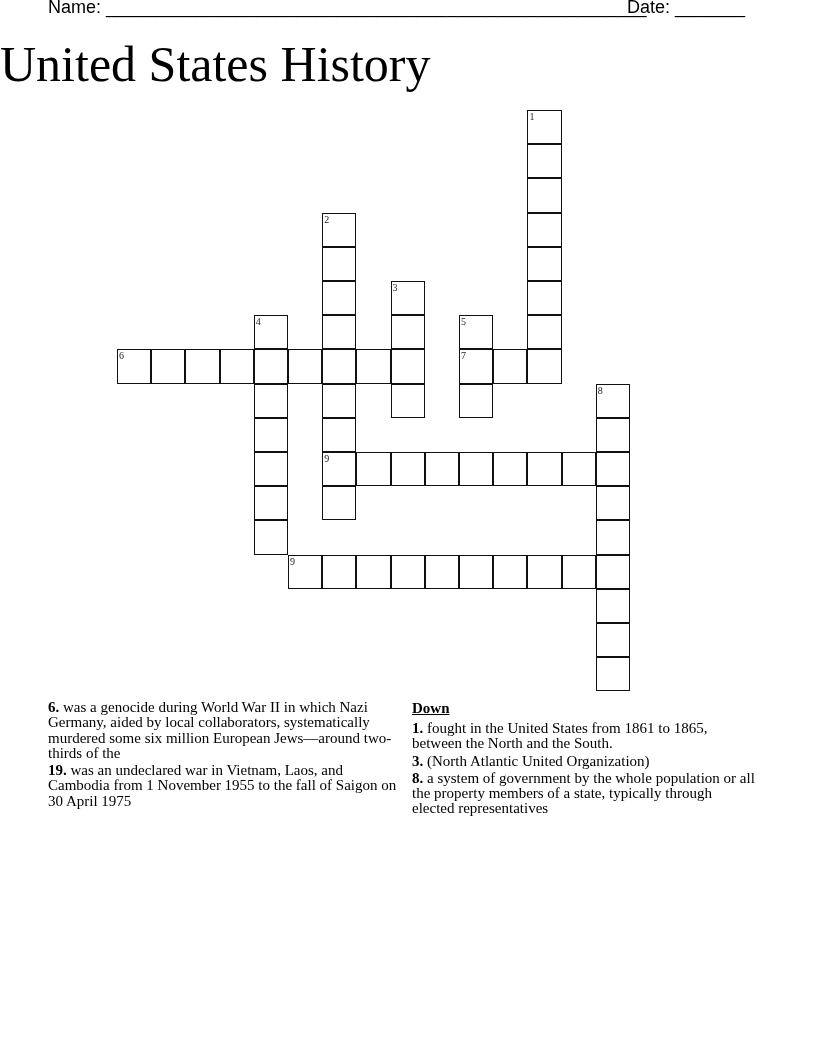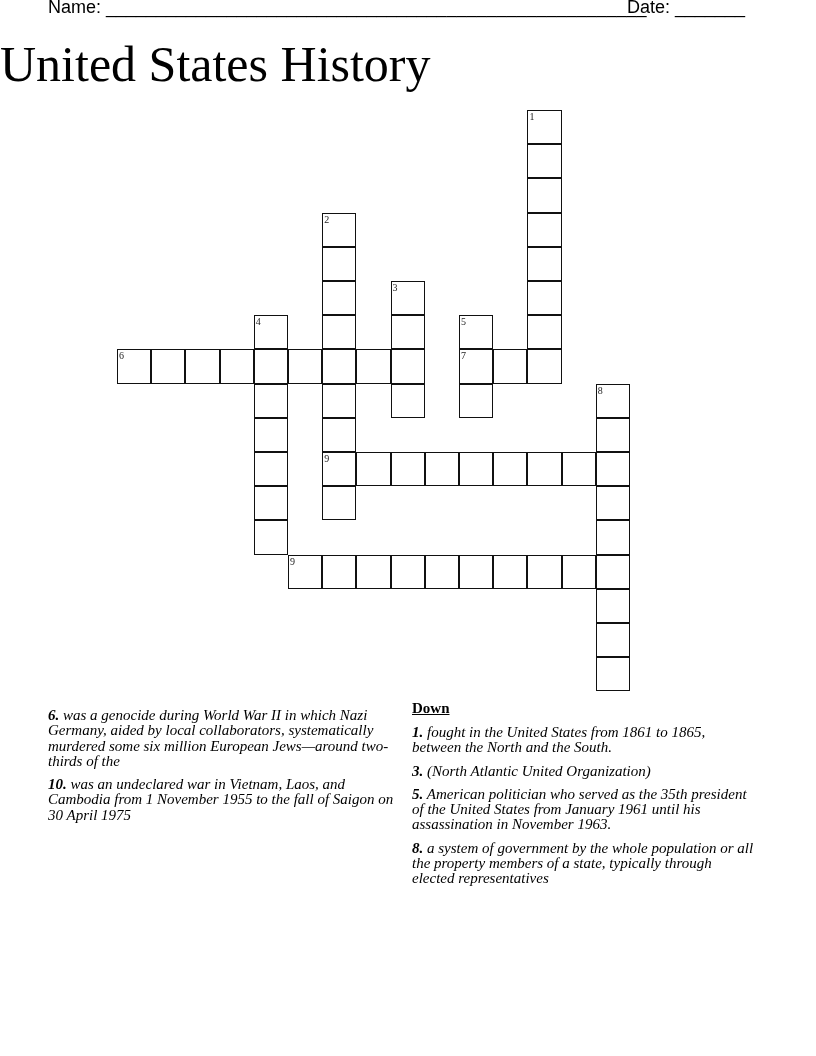--- a/index.html
+++ b/index.html
@@ -25,21 +25,21 @@
   .clues {
     position: absolute; top: 700px;
     font-family: "Liberation Serif", serif; font-size: 15px; line-height: 15.3px;
   }
   .clues.across { left: 48px; width: 360px; }
   .clues.down { left: 412px; width: 345px; }
   .clues h3 {
     margin: 0 0 4px 0; font-size: 15px; font-weight: bold; text-decoration: underline;
     line-height: 17px;
   }
-  .clue { margin: 8px 0 2px 0; font-style: italic; }
+  .clue { margin: 0 0 2px 0; }
   .clue b { font-weight: bold; }
 </style>
 </head>
 <body>
 
 <div class="header-line">
   <span>Name: ______________________________________________________</span>
   <span class="date">Date: _______</span>
 </div>
 
@@ -126,22 +126,21 @@
     <div class="cell" style="left: 390.6px; top: 554.6px;"></div>
     <div class="cell" style="left: 424.8px; top: 554.6px;"></div>
     <div class="cell" style="left: 459px; top: 554.6px;"></div>
     <div class="cell" style="left: 493.2px; top: 554.6px;"></div>
     <div class="cell" style="left: 527.4px; top: 554.6px;"></div>
     <div class="cell" style="left: 561.6px; top: 554.6px;"></div>
   </div>
 
 <div class="clues across">
   <div class="clue"><b>6.</b> <span>was a genocide during World War II in which Nazi Germany, aided by local collaborators, systematically murdered some six million European Jews—around two-thirds of the</span></div>
-  <div class="clue"><b>10.</b> <span>was an undeclared war in Vietnam, Laos, and Cambodia from 1 November 1955 to the fall of Saigon on 30 April 1975</span></div>
+  <div class="clue"><b>19.</b> <span>was an undeclared war in Vietnam, Laos, and Cambodia from 1 November 1955 to the fall of Saigon on 30 April 1975</span></div>
 </div>
 
 <div class="clues down">
   <h3>Down</h3>
   <div class="clue"><b>1.</b> <span>fought in the United States from 1861 to 1865, between the North and the South.</span></div>
   <div class="clue"><b>3.</b> <span>(North Atlantic United Organization)</span></div>
-  <div class="clue"><b>5.</b> <span>American politician who served as the 35th president of the United States from January 1961 until his assassination in November 1963.</span></div>
   <div class="clue"><b>8.</b> <span>a system of government by the whole population or all the property members of a state, typically through elected representatives</span></div>
 </div>
 
 </body></html>

